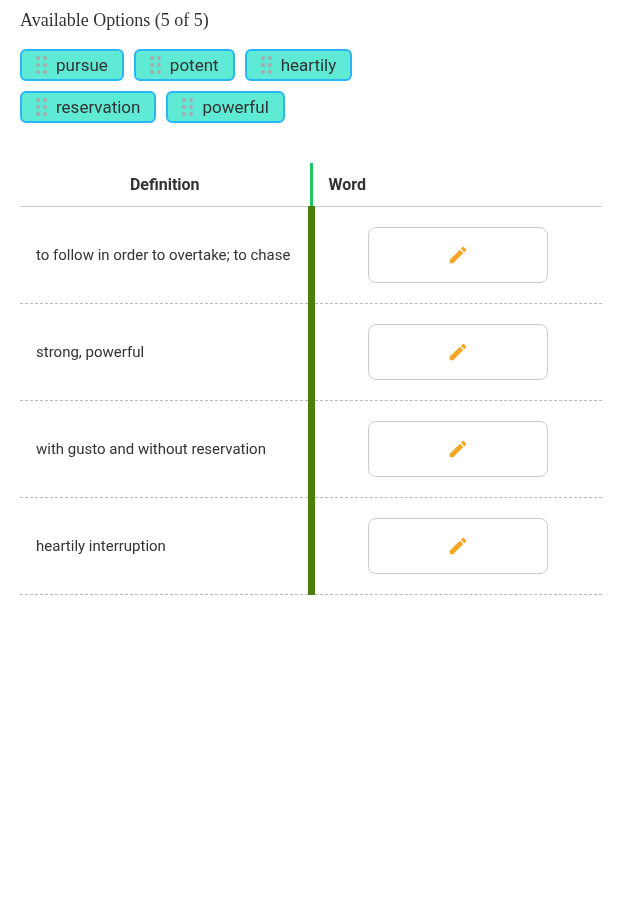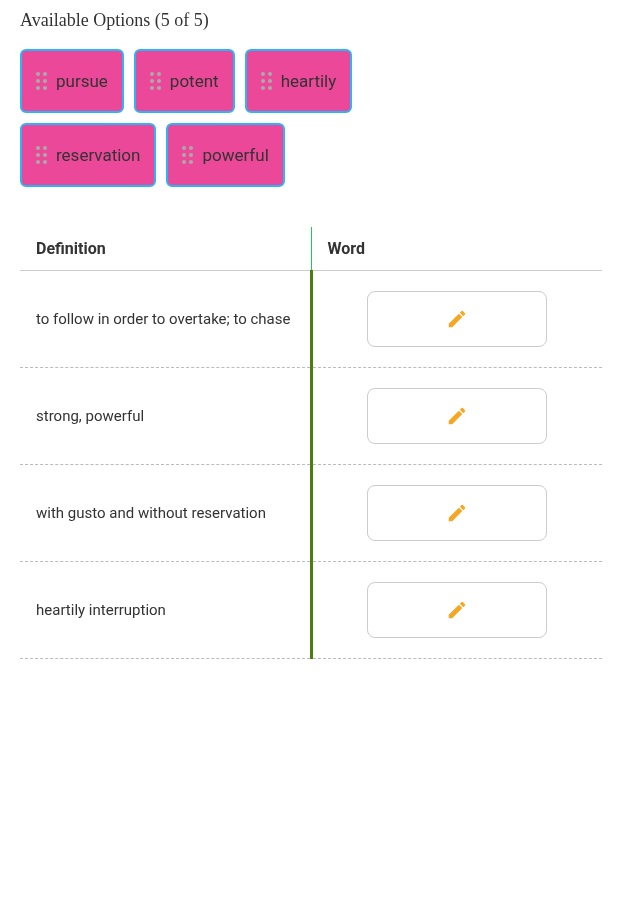--- a/index.html
+++ b/index.html
@@ -34,23 +34,23 @@
       flex-wrap: wrap;
       gap: 10px;
       margin-bottom: 10px;
     }
 
     .option-chip {
       display: flex;
       align-items: center;
       border: 2px solid #29b6f6;
       border-radius: 6px;
-      padding: 20px 14px;
+      padding: 4px 14px;
       cursor: grab;
-      background: #ec4899;
+      background: #5eead4;
       gap: 8px;
       font-size: 17px;
       color: #333;
       user-select: none;
     }
 
     .drag-dots {
       display: grid;
       grid-template-columns: repeat(2, 5px);
       grid-template-rows: repeat(3, 5px);
@@ -76,39 +76,39 @@
 
     .match-table thead tr th {
       font-weight: 700;
       font-size: 16px;
       color: #333;
       padding: 12px 16px;
       text-align: left;
     }
 
     .match-table thead tr th:first-child {
-      text-align: left;
-      border-right: 1px solid #22c55e;
+      text-align: center;
+      border-right: 3px solid #22c55e;
     }
 
     .match-table thead tr {
       border-bottom: 1px solid #ccc;
     }
 
     .match-table tbody tr {
       border-bottom: 1px dashed #bbb;
     }
 
     .match-table tbody tr td {
       padding: 20px 16px;
       vertical-align: middle;
     }
 
     .match-table tbody tr td:first-child {
-      border-right: 3px solid #4d7c0f;
+      border-right: 7px solid #4d7c0f;
       font-size: 15px;
       color: #333;
       line-height: 1.5;
       width: 50%;
     }
 
     .match-table tbody tr td:last-child {
       text-align: center;
       width: 50%;
     }

